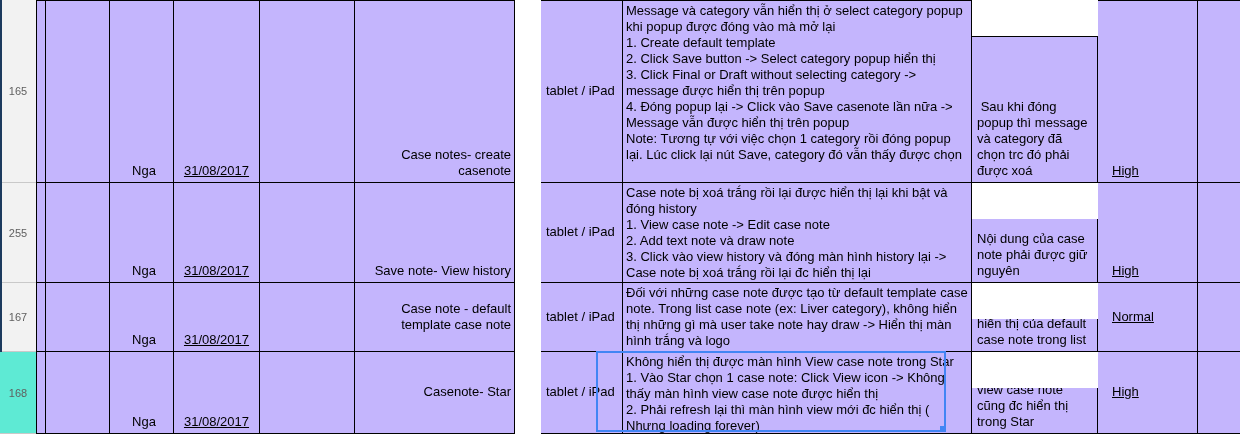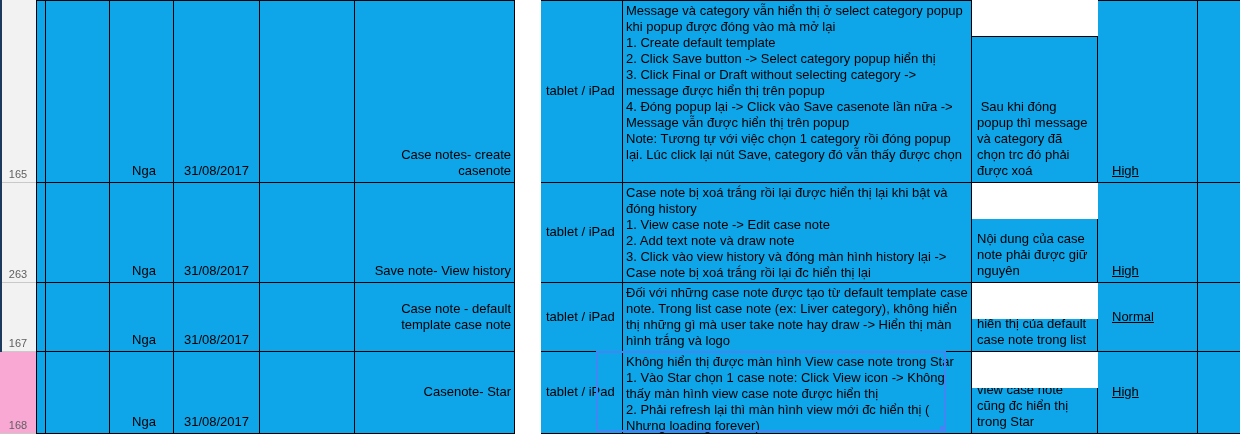--- a/index.html
+++ b/index.html
@@ -5,41 +5,41 @@
   html,body{margin:0;padding:0;background:#fff;}
   #stage{
     position:relative;width:1240px;height:434px;overflow:hidden;
     background:#fff;font-family:"Liberation Sans","DejaVu Sans",sans-serif;
     font-size:13px;color:#000;line-height:16px;
   }
   #grid{position:absolute;left:0;top:0;width:1240px;height:434px;}
   .row{display:flex;width:1240px;}
   .cell{
     box-sizing:border-box;flex:none;display:flex;flex-direction:column;
-    justify-content:flex-end;overflow:hidden;background:#0ea5e9;
+    justify-content:flex-end;overflow:hidden;background:#c4b5fd;
     border-right:1px solid #000;border-bottom:1px solid #000;
     padding:2px 3px 3px 3px;white-space:pre-wrap;word-wrap:break-word;
   }
   .row:first-child .cell{border-top:1px solid #000;}
   
   .c1{width:36px;} .c2{width:10px;border-left:1px solid #000;} .c3{width:64px;}
-  .c4{width:64px;padding-left:8px;text-align:center;} .c5{width:86px;align-items:center;}
+  .c4{width:64px;padding-left:8px;text-align:center;} .c5{width:86px;align-items:center;text-decoration:underline;}
   .c6{width:95px;} .c7{width:160px;padding-left:3px;text-align:right;}
   .c8{width:82px;justify-content:center;padding-left:5px;margin-left:26px;}
   .c9{width:349px;justify-content:flex-start;padding:2px 3px;}
   .c10{width:126px;padding-left:5px;margin-top:36px;}
   .c11{width:100px;padding-left:14px;text-decoration:underline;}
   .c12{width:61px;} .c13{width:7px;border-right:none;}
   
   .c1{
     border-right:none;border-bottom:1px solid #c9c9c9;border-top:none !important;
-    background:#f2f2f2;justify-content:flex-end;align-items:center;
-    font-size:11px;color:#5f5f5f;padding:0;
+    background:#f2f2f2;justify-content:center;align-items:center;
+    font-size:11px;color:#5f5f5f;padding:11px;
   }
-  .row:last-child .c1{background:#f9a8d4;}
+  .row:last-child .c1{background:#5eead4;}
   
   .row:nth-child(3) .c7,.row:nth-child(4) .c7,
   .row:nth-child(3) .c11,.row:nth-child(4) .c11{justify-content:center;}
   
   #left-strip{position:absolute;left:0;top:0;width:2px;height:352px;z-index:3;}
   
   #selection{
     position:absolute;left:596px;top:351px;width:350px;height:81px;
     box-sizing:border-box;border:2px solid #4285f4;z-index:4;pointer-events:none;
   }
@@ -67,21 +67,21 @@
 2. Click Save button -&gt; Select category popup hiển thị
 3. Click Final or Draft without selecting category -&gt; message được hiển thị trên popup
 4. Đóng popup lại -&gt; Click vào Save casenote lần nữa -&gt; Message vẫn được hiển thị trên popup
 Note: Tương tự với việc chọn 1 category rồi đóng popup lại. Lúc click lại nút Save, category đó vẫn thấy được chọn</span></div>
         <div class="cell c10"><span> Sau khi đóng popup thì message và category đã chọn trc đó phải được xoá</span></div>
         <div class="cell c11"><span>High</span></div>
         <div class="cell c12"></div>
         <div class="cell c13"></div>
       </div>
       <div class="row" style="height: 100px;">
-        <div class="cell c1"><span>263</span></div>
+        <div class="cell c1"><span>255</span></div>
         <div class="cell c2"></div>
         <div class="cell c3"></div>
         <div class="cell c4"><span>Nga</span></div>
         <div class="cell c5"><span>31/08/2017</span></div>
         <div class="cell c6"></div>
         <div class="cell c7"><span>Save note- View history</span></div>
         <div class="cell c8"><span>tablet / iPad</span></div>
         <div class="cell c9"><span>Case note bị xoá trắng rồi lại được hiển thị lại khi bật và đóng history
 1. View case note -&gt; Edit case note
 2. Add text note và draw note

